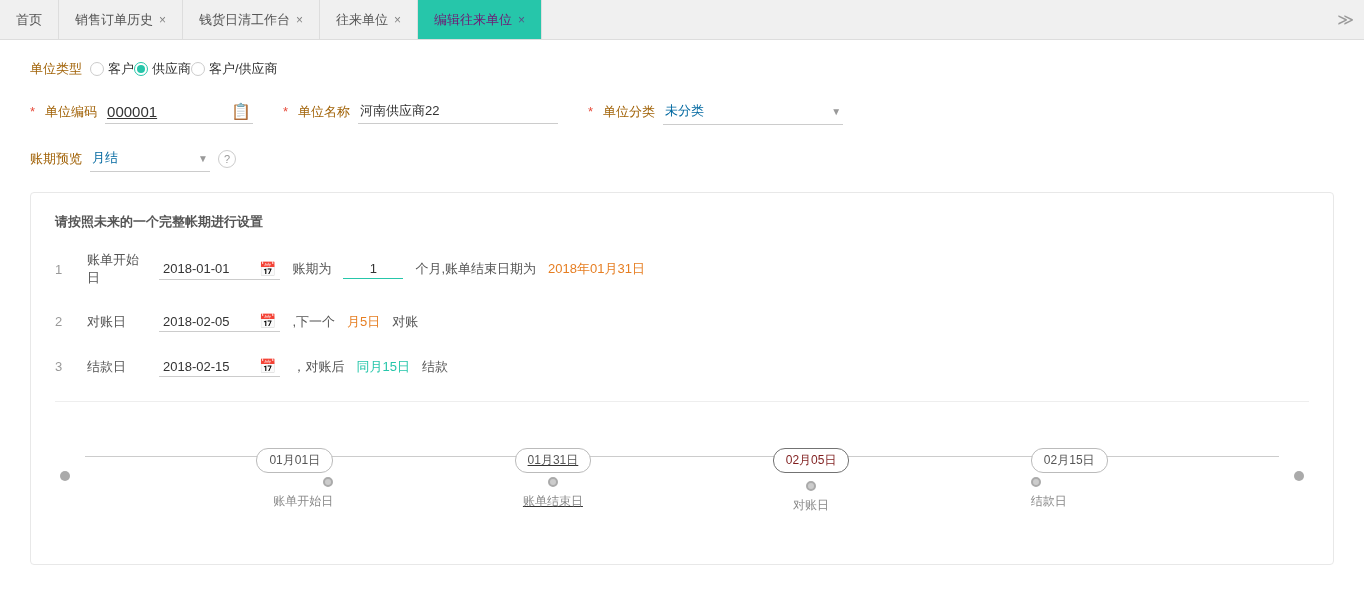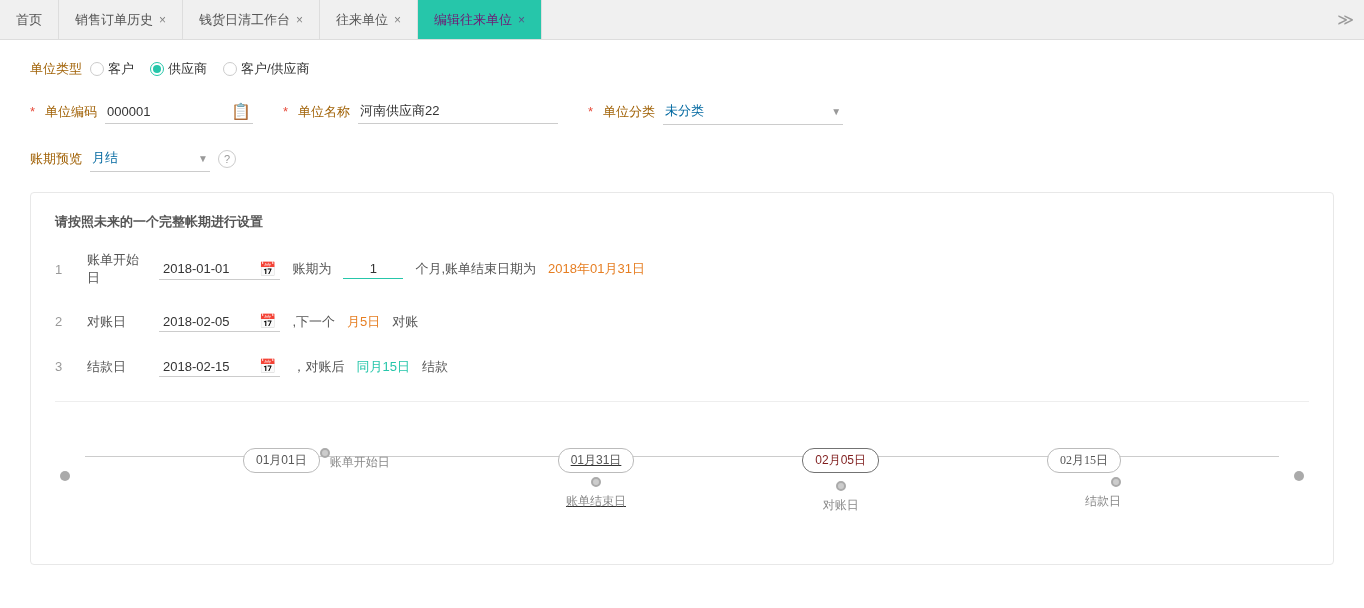--- a/index.html
+++ b/index.html
@@ -70,21 +70,20 @@
     }
     .required-mark {
       color: #e74c3c;
       margin-right: 2px;
     }
 
     
     .radio-group {
       display: flex;
       align-items: center;
-      gap: 16px;
     }
     .radio-item {
       display: flex;
       align-items: center;
       gap: 4px;
       cursor: pointer;
     }
     .radio-circle {
       width: 14px;
       height: 14px;
@@ -119,24 +118,25 @@
     .input-with-icon {
       display: flex;
       align-items: center;
       border-bottom: 1px solid #ccc;
       padding: 2px 2px;
       gap: 4px;
     }
     .input-with-icon input {
       border: none;
       outline: none;
-      font-size: 13px;
+      font-size: 15px;
       color: #333;
       background: transparent;
       width: 130px;
+      text-decoration: underline;
     }
 
     
     .select-field {
       display: flex;
       align-items: center;
       border-bottom: 1px solid #ccc;
       padding: 4px 2px;
       cursor: pointer;
       min-width: 140px;
@@ -388,39 +388,39 @@
       <div style="position: relative; padding: 20px 0 30px 0;">
 
         <div style="position: absolute; top: 28px; left: 30px; right: 30px; height: 1px; background: #ccc; z-index: 0;"></div>
 
         <div style="display: flex; align-items: flex-start; justify-content: space-between; position: relative; z-index: 1;">
 
           <div style="display: flex; flex-direction: column; align-items: center; width: 20px;">
             <div style="width: 10px; height: 10px; border-radius: 50%; background: #aaa; margin-top: 23px;"></div>
           </div>
 
-          <div style="display: flex; flex-direction: row; align-items: flex-start;">
+          <div style="display: flex; flex-direction: column; align-items: flex-end;">
             <div style="border: 1px solid #bbb; border-radius: 12px; padding: 3px 12px; font-size: 12px; color: #555; background: #fff; margin-bottom: 4px;">01月01日</div>
             <div style="width: 10px; height: 10px; border-radius: 50%; background: #ccc; border: 2px solid #aaa;"></div>
             <div style="font-size: 12px; color: #888; margin-top: 6px;">账单开始日</div>
           </div>
 
           <div style="display: flex; flex-direction: column; align-items: center; text-decoration: underline;">
             <div style="border: 1px solid #bbb; border-radius: 12px; padding: 3px 12px; font-size: 12px; color: #555; background: #fff; margin-bottom: 4px;">01月31日</div>
             <div style="width: 10px; height: 10px; border-radius: 50%; background: #ccc; border: 2px solid #aaa;"></div>
             <div style="font-size: 12px; color: #888; margin-top: 6px;">账单结束日</div>
           </div>
 
           <div style="display: flex; flex-direction: column; align-items: center;">
             <div style="border: 1px solid #737373; border-radius: 12px; padding: 3px 12px; font-size: 12px; color: #7f1d1d; background: #fff; margin-bottom: 8px;">02月05日</div>
             <div style="width: 10px; height: 10px; border-radius: 50%; background: #ccc; border: 2px solid #aaa;"></div>
             <div style="font-size: 12px; color: #888; margin-top: 6px;">对账日</div>
           </div>
 
-          <div style="display: flex; flex-direction: column; align-items: flex-end; font-family: Liberation Serif, serif;">
+          <div style="display: flex; flex-direction: column; align-items: flex-start;">
             <div style="border: 1px solid #bbb; border-radius: 12px; padding: 3px 12px; font-size: 12px; color: #555; background: #fff; margin-bottom: 4px;">02月15日</div>
             <div style="width: 10px; height: 10px; border-radius: 50%; background: #ccc; border: 2px solid #aaa;"></div>
             <div style="font-size: 12px; color: #888; margin-top: 6px;">结款日</div>
           </div>
 
           <div style="display: flex; flex-direction: column; align-items: center; width: 20px;">
             <div style="width: 10px; height: 10px; border-radius: 50%; background: #aaa; margin-top: 23px;"></div>
           </div>
         </div>
       </div>

